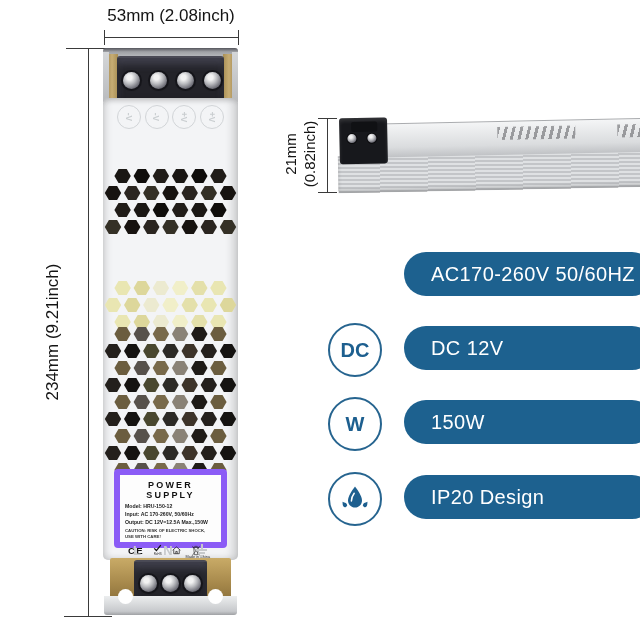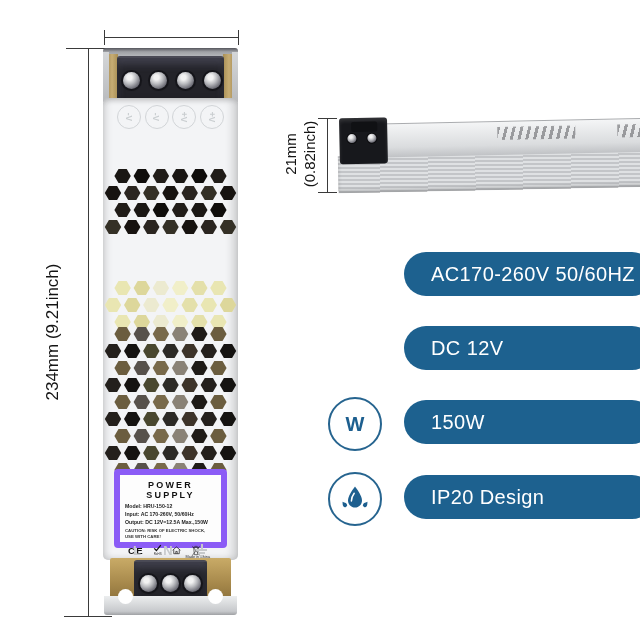--- a/index.html
+++ b/index.html
@@ -64,20 +64,21 @@
 
   
   .feature-circle{width:50px;height:50px;border-radius:50%;border:2px solid #26648f;background:#fff;display:flex;align-items:center;justify-content:center;color:#1d5f8f;font-weight:bold;font-size:20px;left:328px;}
   .feature-pill{left:404px;width:250px;height:44px;background:#1d618f;border-radius:22px;color:#ffffff;font-size:20px;line-height:44px;padding-left:27px;box-sizing:border-box;letter-spacing:.4px;}
 </style>
 </head>
 <body>
 
 <div class="scene">
 
+  <div class="abs dim-text" style="left:71px;top:6px;width:200px;">53mm (2.08inch)</div>
   <div class="abs dim-line" style="left:104px;top:37px;width:135px;height:1px;"></div>
   <div class="abs dim-line" style="left:104px;top:30px;width:1px;height:15px;"></div>
   <div class="abs dim-line" style="left:238px;top:30px;width:1px;height:15px;"></div>
 
   <div class="abs dim-text dim-text-v" style="left:-54px;top:319px;width:220px;height:26px;">234mm (9.21inch)</div>
   <div class="abs dim-line" style="left:88px;top:48px;width:1px;height:569px;"></div>
   <div class="abs dim-line" style="left:66px;top:48px;width:44px;height:1px;"></div>
   <div class="abs dim-line" style="left:64px;top:616px;width:48px;height:1px;"></div>
 
   <div class="abs unit">
@@ -282,20 +283,23 @@
     </div>
     <div class="abs side-clamp">
       <div class="abs clamp-hook"></div>
       <div class="abs screw s9" style="left:8px;top:16px;"></div>
       <div class="abs screw s9" style="left:28px;top:16px;"></div>
     </div>
   </div>
 
   <div class="abs feature-pill" style="top:252px;">AC170-260V 50/60HZ</div>
 
+  <div class="abs feature-circle" style="top:323px;">
+      <span>DC</span>
+    </div>
   <div class="abs feature-pill" style="top:326px;">DC 12V</div>
 
   <div class="abs feature-circle" style="top:397px;">
       <span>W</span>
     </div>
   <div class="abs feature-pill" style="top:400px;">150W</div>
 
   <div class="abs feature-circle" style="top:472px;">
     <svg width="32" height="32" viewBox="0 0 32 32">
       <path d="M16 3.5 C16 3.5 9 12.2 9 17.3 C9 21.5 12.1 24.6 16 24.6 C19.9 24.6 23 21.5 23 17.3 C23 12.2 16 3.5 16 3.5 Z" fill="#1d5f8f"></path>

